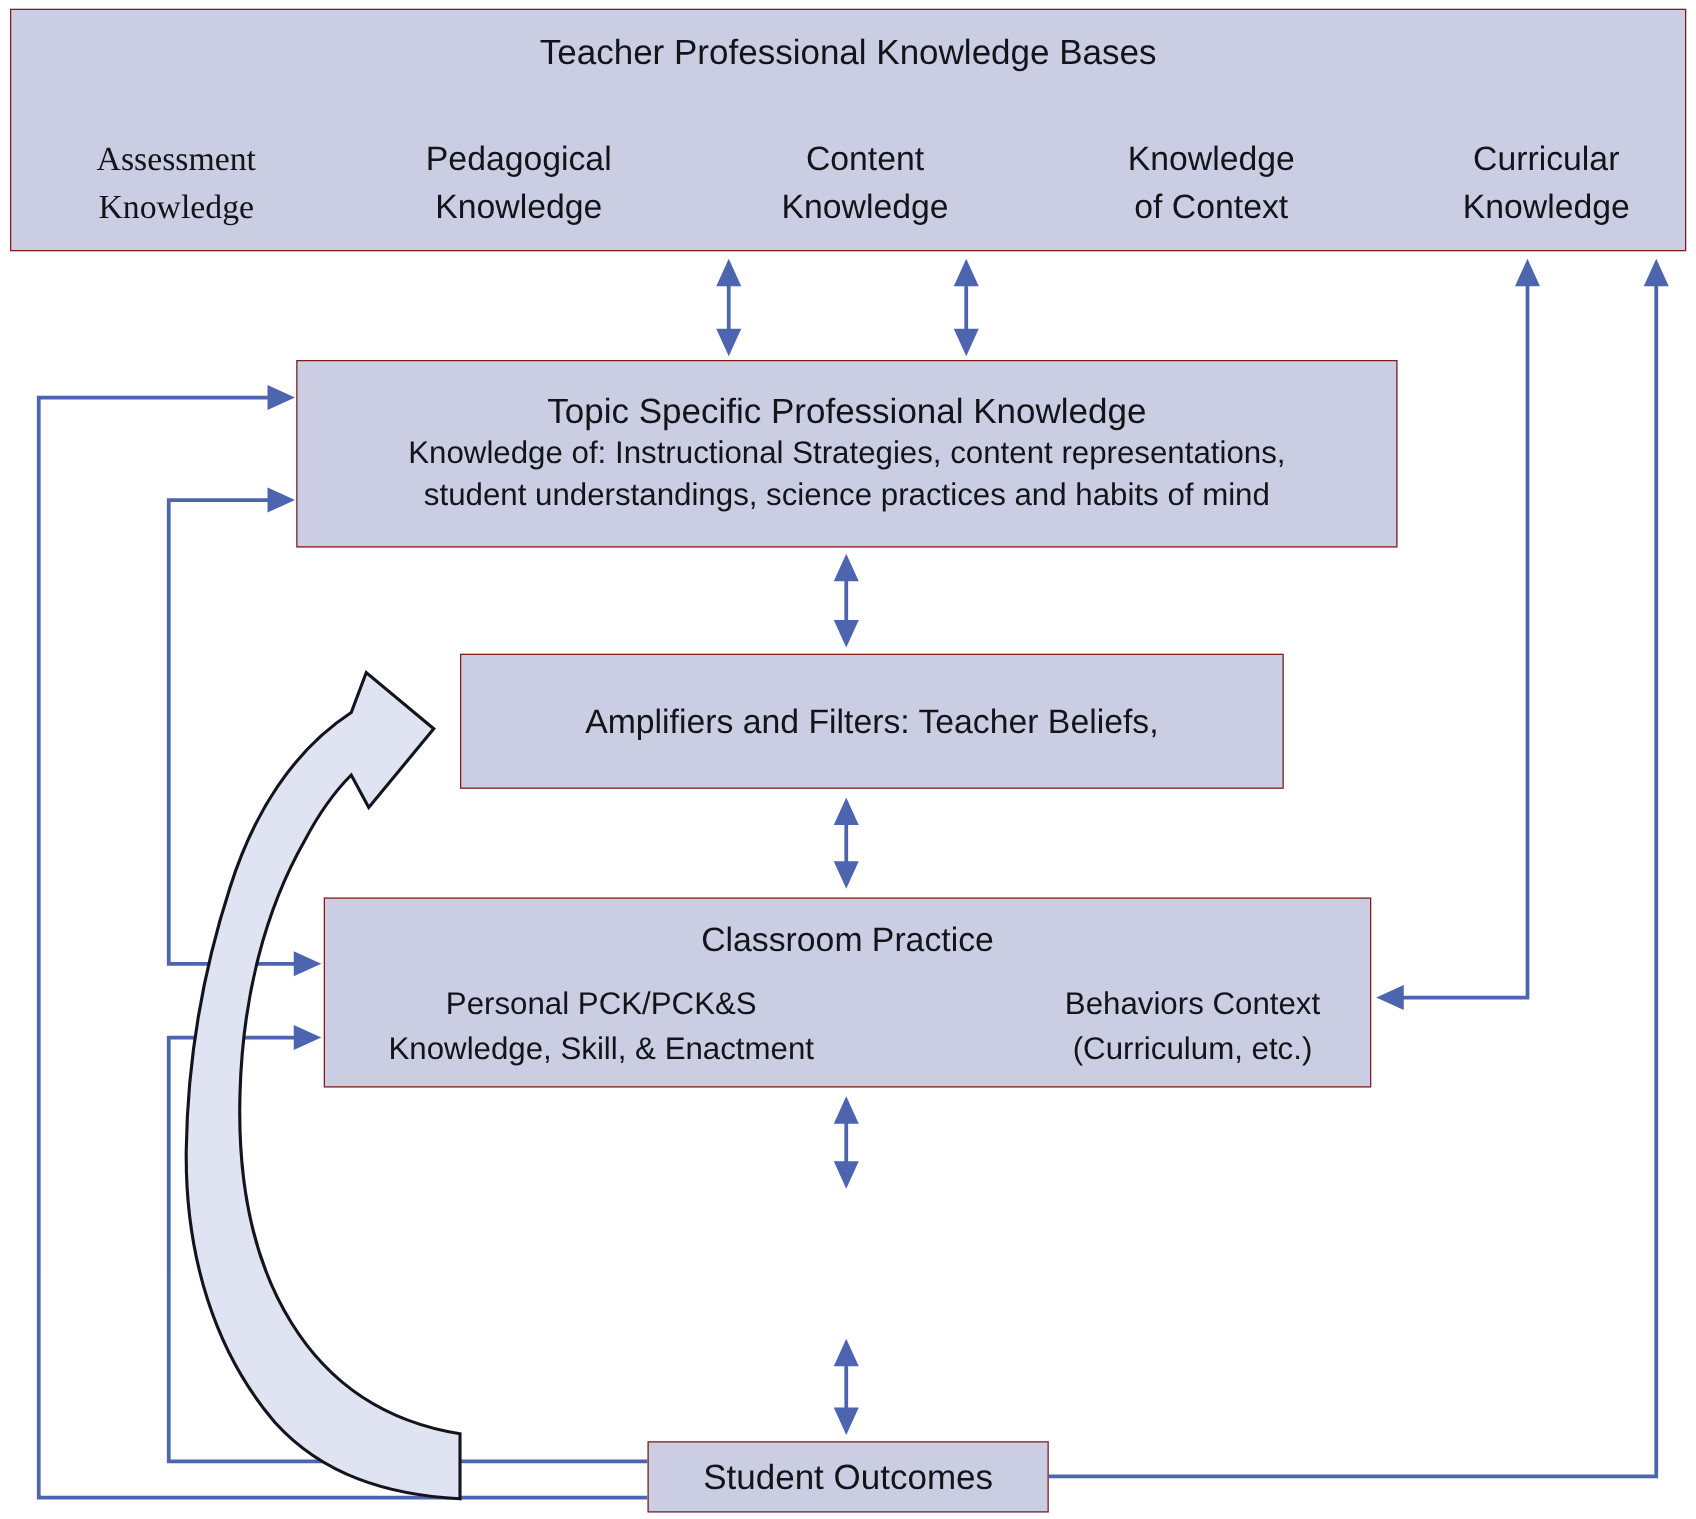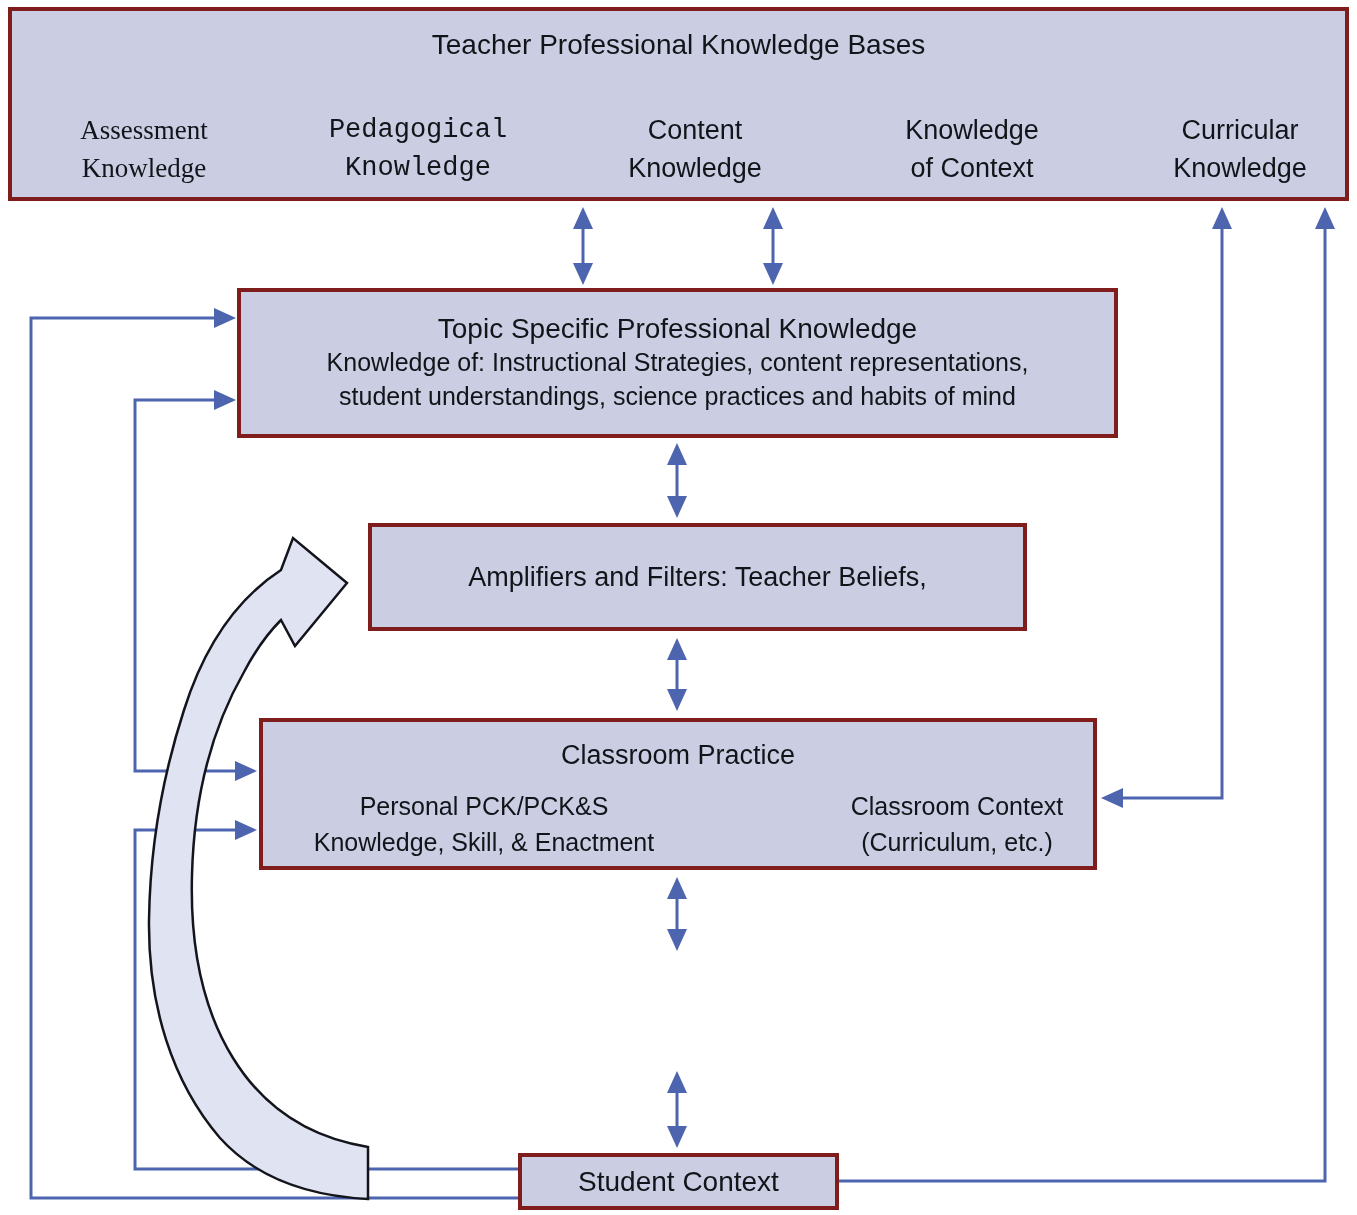--- a/index.html
+++ b/index.html
@@ -8,21 +8,21 @@
     width:1357px;height:1215px;
     background:#ffffff;
     font-family:"Liberation Sans", sans-serif;
     color:#111418;
     overflow:hidden;
   }
   #wires{position:absolute;left:0;top:0;z-index:1;}
   .node{
     position:absolute;
     background:#cbcde3;
-    border:4px solid #7f1d1d;
+    border:1px solid #7f1d1d;
     box-sizing:border-box;
     z-index:2;
     text-align:center;
     color:#111418;
   }
   .flexcol{display:flex;flex-direction:column;align-items:center;justify-content:center;}
   .kb-title{position:absolute;left:0;right:0;top:18px;font-size:28px;}
   .kb-col{position:absolute;top:100px;width:260px;margin-left:-130px;font-size:27px;line-height:38px;}
   .tspk-title{font-size:28px;margin-bottom:0;}
   .tspk-line{font-size:25px;line-height:34px;}
@@ -125,21 +125,21 @@
          L 295,646
          Z"></path>
   </svg>
 
   <div class="node" style="left:8px;top:7px;width:1341px;height:194px;">
     <div class="kb-title">Teacher Professional Knowledge Bases</div>
     <div class="kb-col" style="left:132px;font-family:Liberation Serif, serif;">
       <div>Assessment</div>
       <div>Knowledge</div>
     </div>
-    <div class="kb-col" style="left:406px;font-family:Liberation Mono, monospace;">
+    <div class="kb-col" style="left:406px;">
       <div>Pedagogical</div>
       <div>Knowledge</div>
     </div>
     <div class="kb-col" style="left:683px;">
       <div>Content</div>
       <div>Knowledge</div>
     </div>
     <div class="kb-col" style="left:960px;">
       <div>Knowledge</div>
       <div>of Context</div>
@@ -160,23 +160,23 @@
     <div class="amp-line">Amplifiers and Filters: Teacher Beliefs,</div>
   </div>
 
   <div class="node" style="left:259px;top:718px;width:838px;height:152px;">
     <div class="cp-title">Classroom Practice</div>
     <div class="cp-col" style="left:221px;">
       <div>Personal PCK/PCK&amp;S</div>
       <div>Knowledge, Skill, &amp; Enactment</div>
     </div>
     <div class="cp-col" style="left:694px;">
-      <div>Classroom Context</div>
+      <div>Behaviors Context</div>
       <div>(Curriculum, etc.)</div>
     </div>
   </div>
 
 
   <div class="node flexcol" style="left:518px;top:1153px;width:321px;height:57px;">
-    <div class="so-title">Student Context</div>
+    <div class="so-title">Student Outcomes</div>
   </div>
 
 </div>
 
 </body></html>

